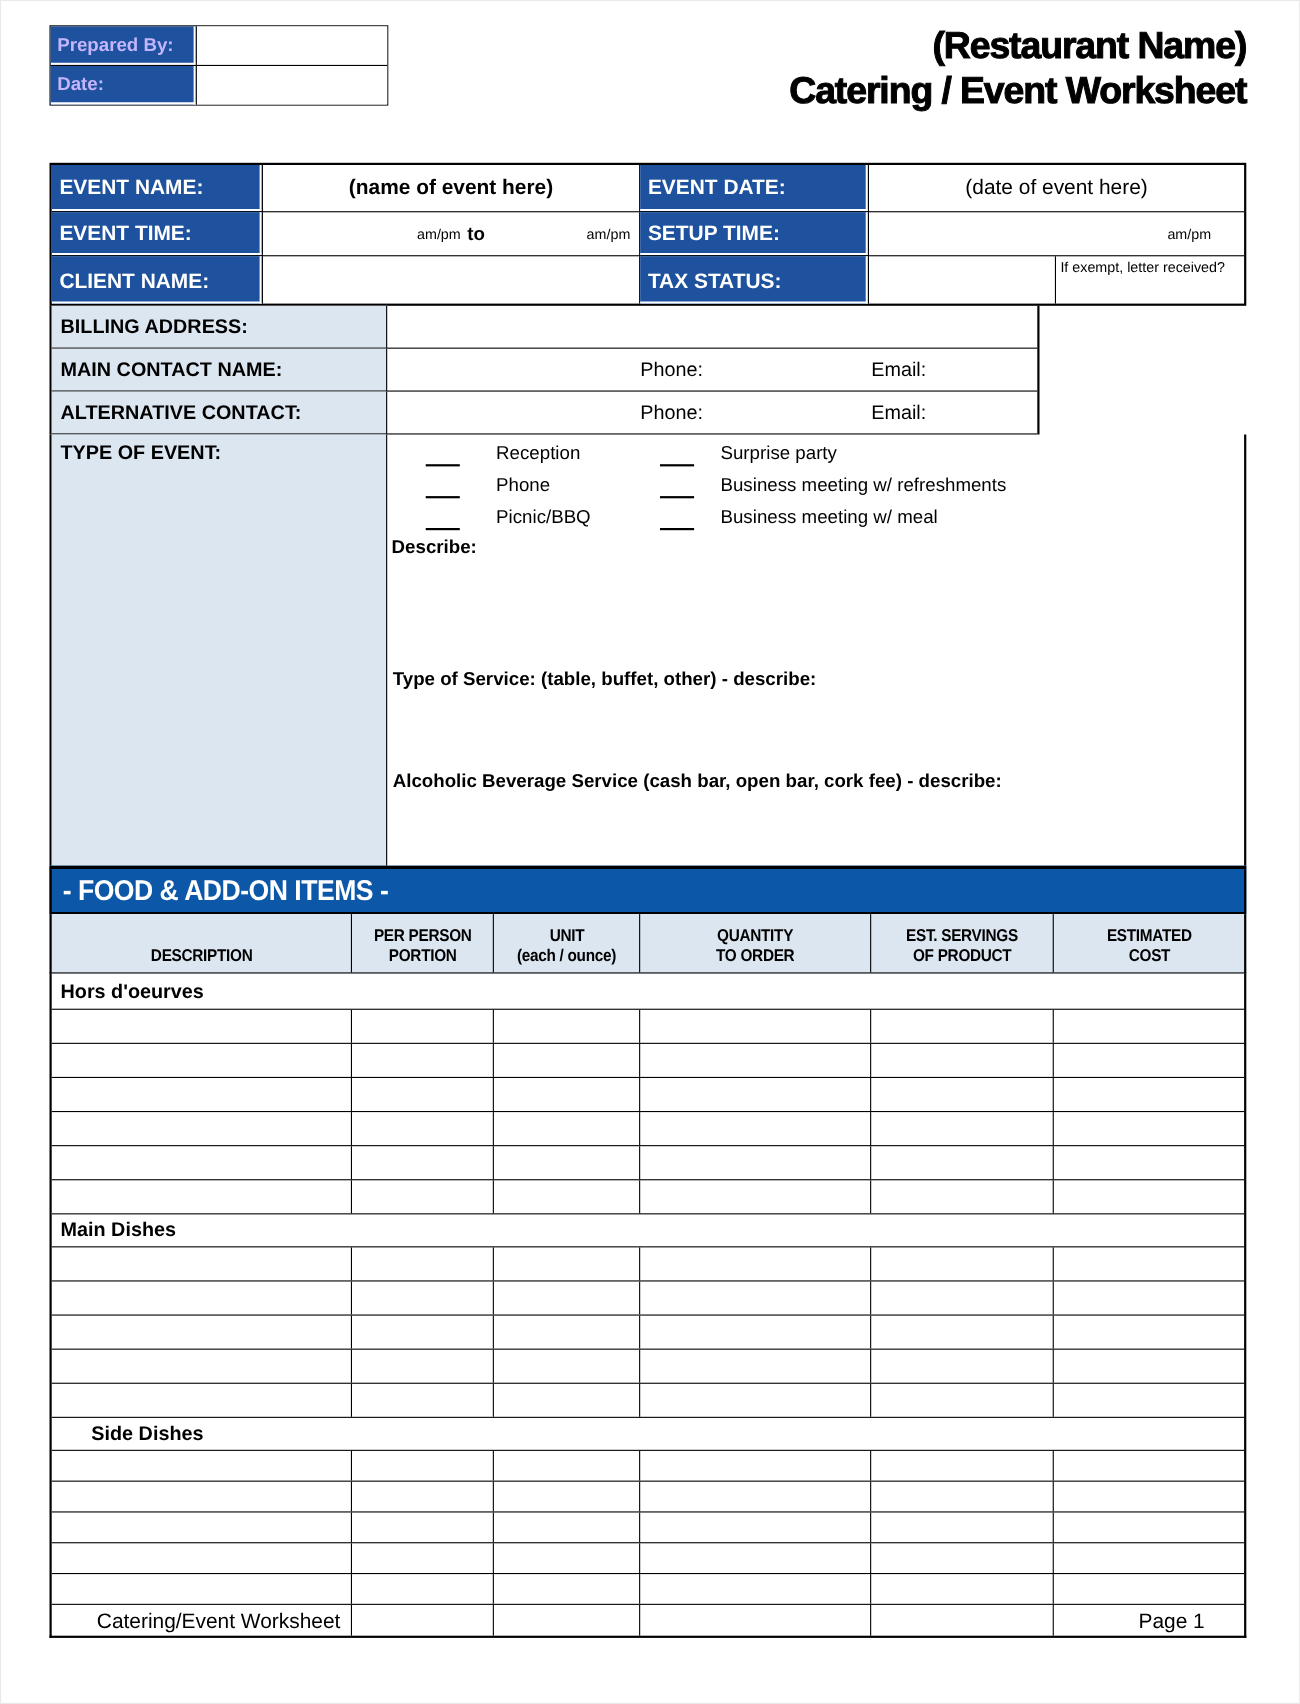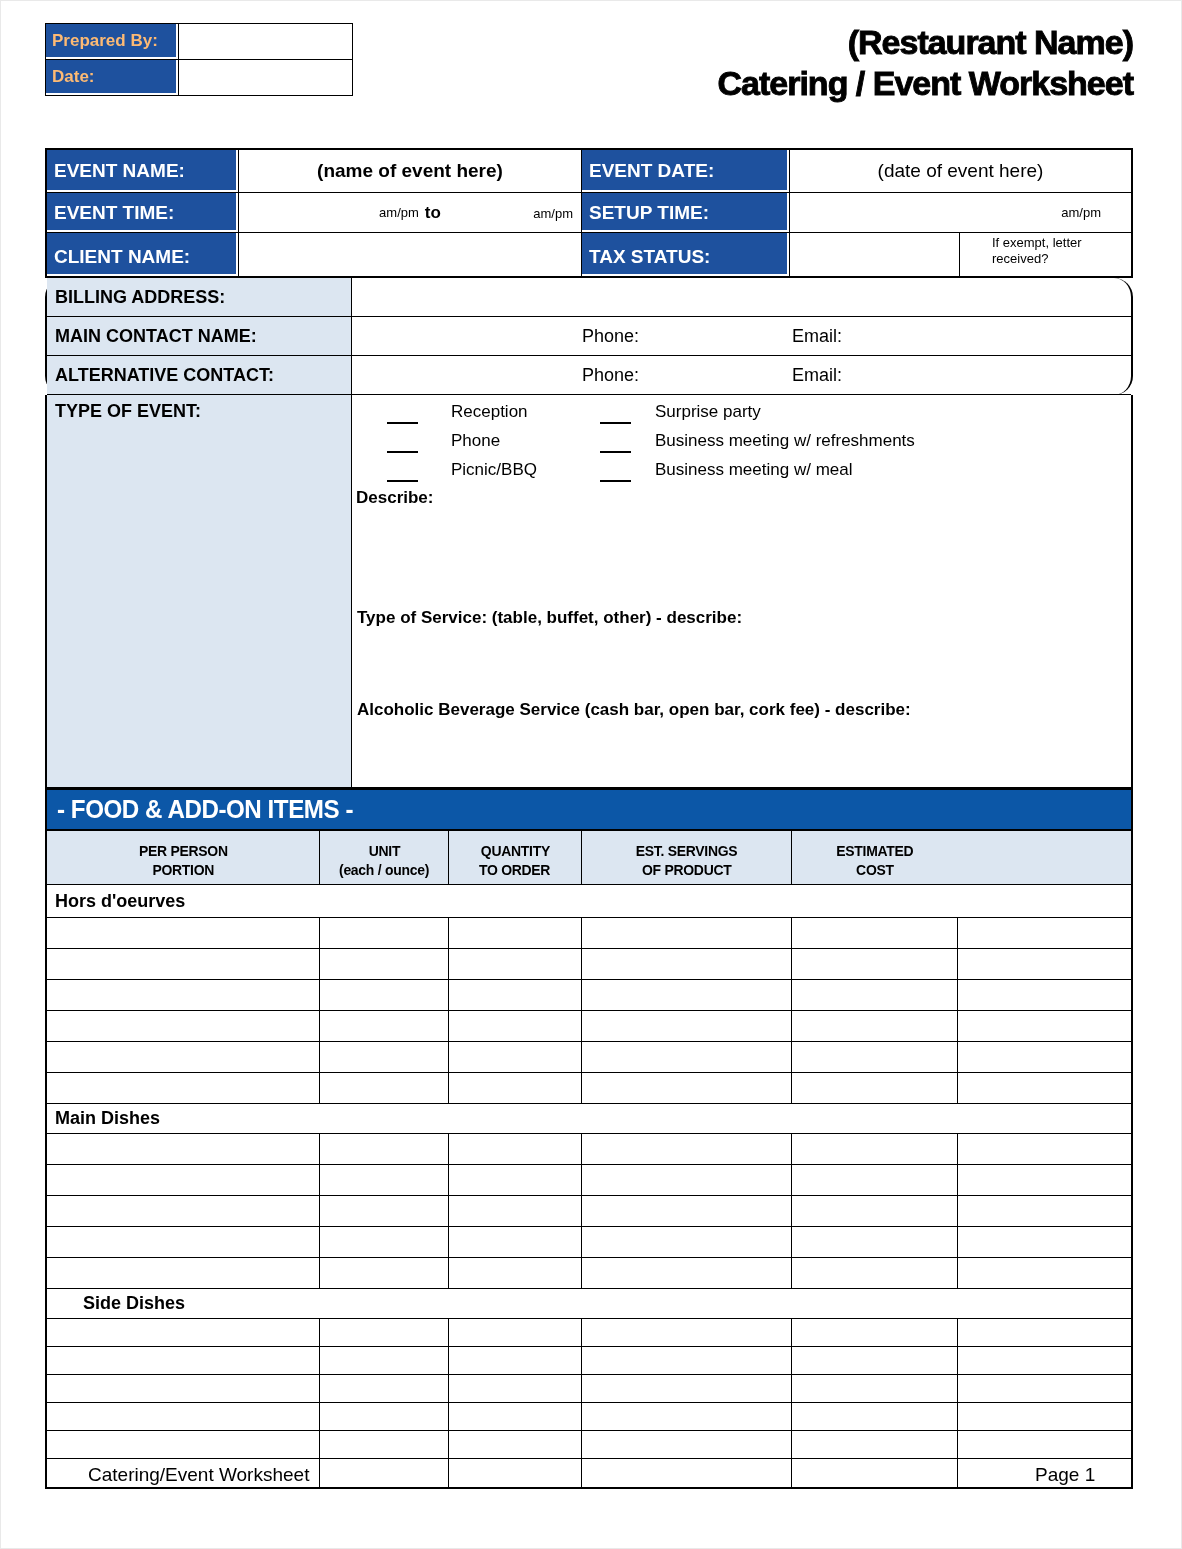--- a/index.html
+++ b/index.html
@@ -9,21 +9,21 @@
     overflow: hidden; box-shadow: inset 0 0 0 1px #e9e9e9;
     color: #000;
   }
   
   .prep-table {
     position: absolute; left: 45px; top: 23px; width: 308px; height: 73px;
     border: 1.5px solid #000; display: grid;
     grid-template-columns: 133px 1fr; grid-template-rows: 1fr 1fr;
   }
   .prep-label {
-    background: var(--blue); color: #fdba74; font-weight: bold; font-size: 17px;
+    background: var(--blue); color: #c4b5fd; font-weight: bold; font-size: 17px;
     display: flex; align-items: center; padding-left: 6px;
     border-right: 1.5px solid #000;
     box-shadow: inset -2px 0 0 #fff, inset 0 -2px 0 #fff;
   }
   .prep-row1 { border-bottom: 1.5px solid #000; }
   .prep-value { background: #fff; }
   
   .titles {
     position: absolute; right: 49px; top: 22px; text-align: right;
     font-weight: bold; font-size: 34px; line-height: 41px;
@@ -45,26 +45,26 @@
   .blue-label.bottom { align-items: flex-end; padding-bottom: 8px; }
   .br { border-right: 1.5px solid #000; }
   .bb { border-bottom: 1.5px solid #000; }
   .span2 { grid-column: span 2; }
   .center-val { display: flex; align-items: center; justify-content: center; font-size: 19px; }
   .bold { font-weight: bold; }
   .ampm { font-size: 13px; }
   .to-word { font-size: 17px; font-weight: bold; margin-left: 6px; }
   .right-ampm { position: absolute; right: 8px; top: 50%; transform: translateY(-50%); font-size: 13px; }
   .setup-ampm { display: flex; align-items: center; justify-content: flex-end; padding-right: 30px; font-size: 13px; }
-  .exempt-note { font-size: 13px; line-height: 16px; padding: 2px 0 0 4px; margin-left: 28px; }
+  .exempt-note { font-size: 13px; line-height: 16px; padding: 2px 0 0 4px; }
   
   .contact-table {
-    position: absolute; left: 45px; top: 278px; width: 1088px; height: 117px;
+    position: absolute; left: 45px; top: 278px; width: 900px; height: 117px;
     border-left: 2.5px solid #000; border-right: 2.5px solid #000;
-    display: grid; grid-template-columns: 305px 1fr; grid-template-rows: 1fr 1fr 1fr; border-radius: 19px;
+    display: grid; grid-template-columns: 305px 1fr; grid-template-rows: 1fr 1fr 1fr;
   }
   .lt-label {
     background: var(--ltblue); font-weight: bold; font-size: 18px;
     display: flex; align-items: center; padding-left: 8px;
   }
   .contact-content { position: relative; font-size: 18px; }
   .phone-label { position: absolute; left: 230px; top: 50%; transform: translateY(-50%); }
   .email-label { position: absolute; left: 440px; top: 50%; transform: translateY(-50%); }
   
   .type-block {
@@ -210,20 +210,24 @@
       <div class="alcohol-label">Alcoholic Beverage Service (cash bar, open bar, cork fee) - describe:</div>
     </div>
   </div>
 
   <div class="food-bar">
     <div class="food-bar-text">- FOOD &amp; ADD-ON ITEMS -</div>
   </div>
 
   <div class="header-row cols-grid">
     <div class="header-cell item-cell">
+      <span></span>
+        <span>DESCRIPTION</span>
+    </div>
+    <div class="header-cell item-cell">
       <span>PER PERSON</span>
         <span>PORTION</span>
     </div>
     <div class="header-cell item-cell">
       <span>UNIT</span>
         <span>(each / ounce)</span>
     </div>
     <div class="header-cell item-cell">
       <span>QUANTITY</span>
         <span>TO ORDER</span>

